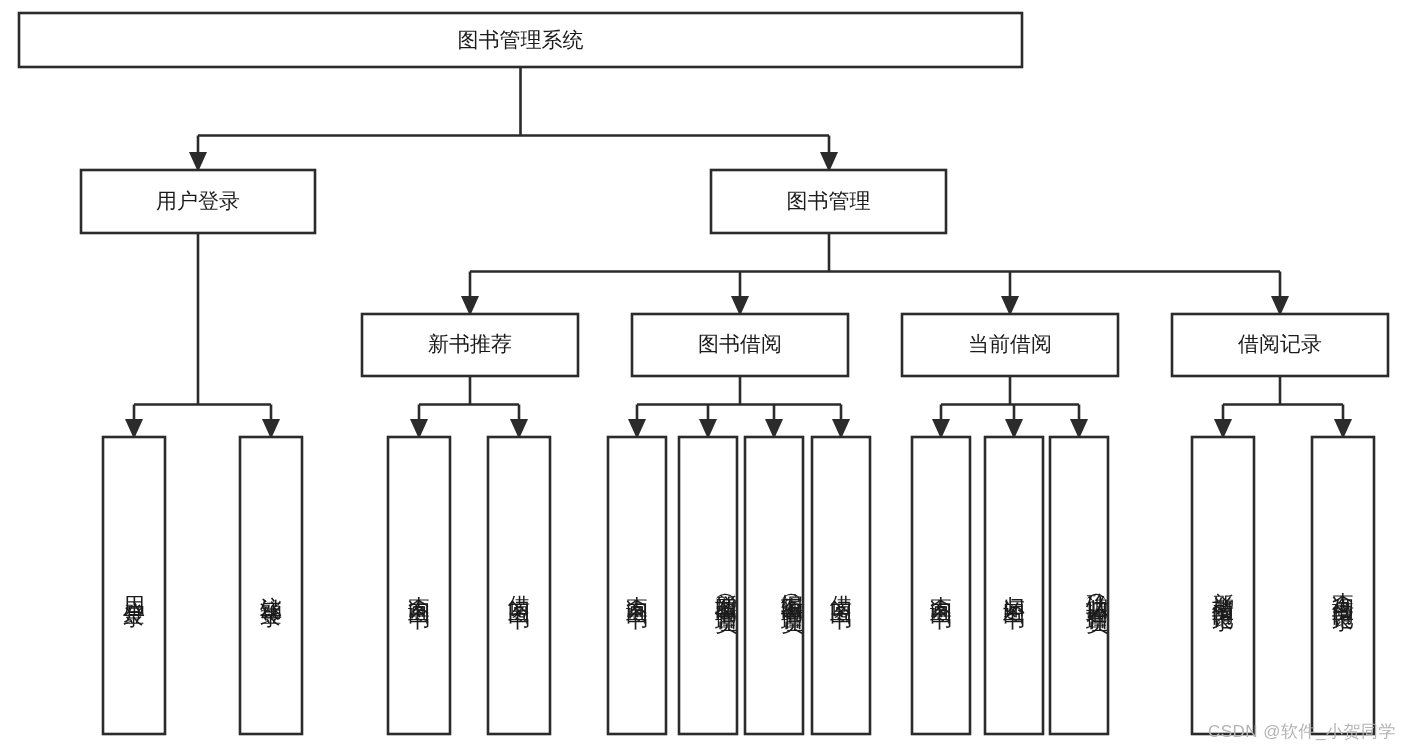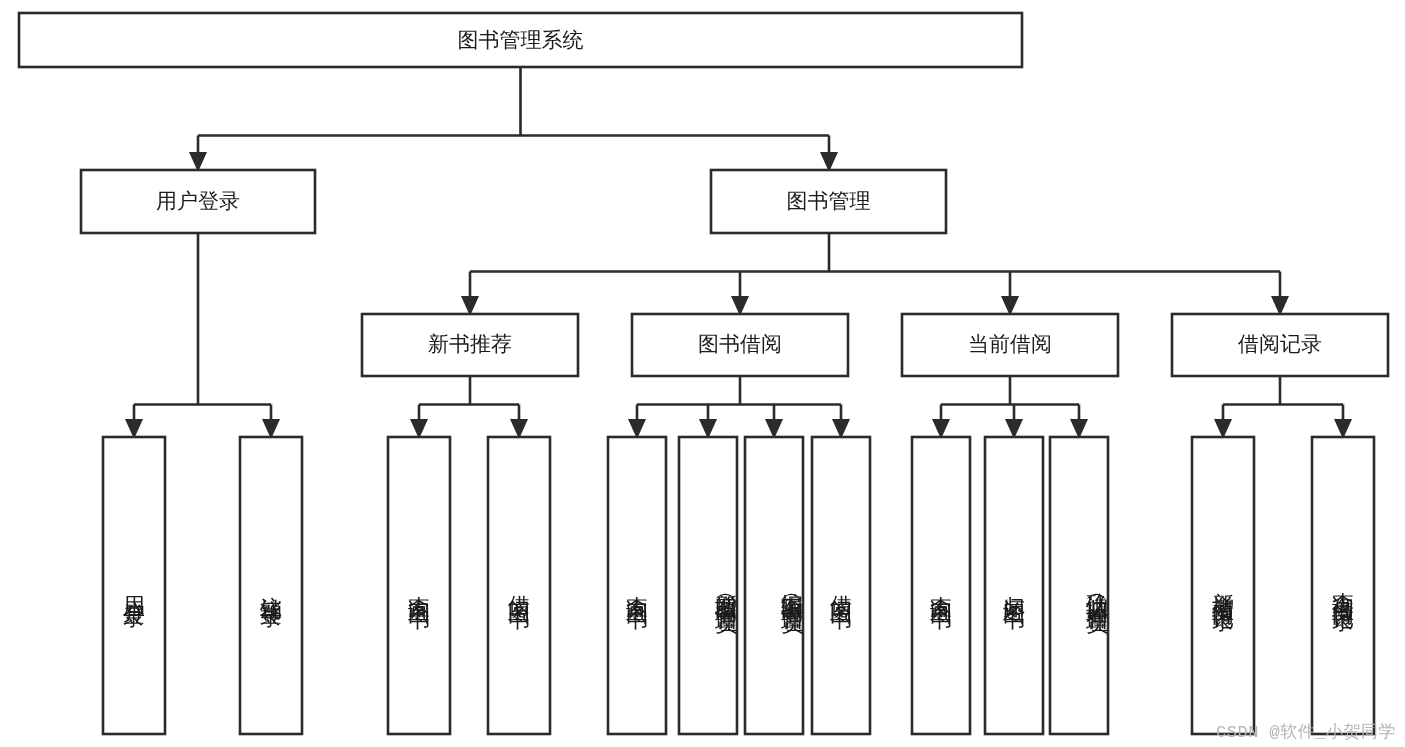--- a/index.html
+++ b/index.html
@@ -46,21 +46,21 @@
     font-family: "DejaVu Sans", "Liberation Sans", sans-serif;
     font-size: 21px;
     fill: #1b1b1b;
     text-anchor: middle;
     dominant-baseline: middle;
   }
   .watermark {
     position: absolute;
     right: 8px;
     bottom: 4px;
-    font-family: Liberation Mono, monospace;
+    font-family: Liberation Sans, sans-serif;
     font-size: 17px;
     color: #b4b4b4;
     white-space: nowrap;
     letter-spacing: 0.5px;
     pointer-events: none;
   }
 </style>
 </head>
 <body>
 

